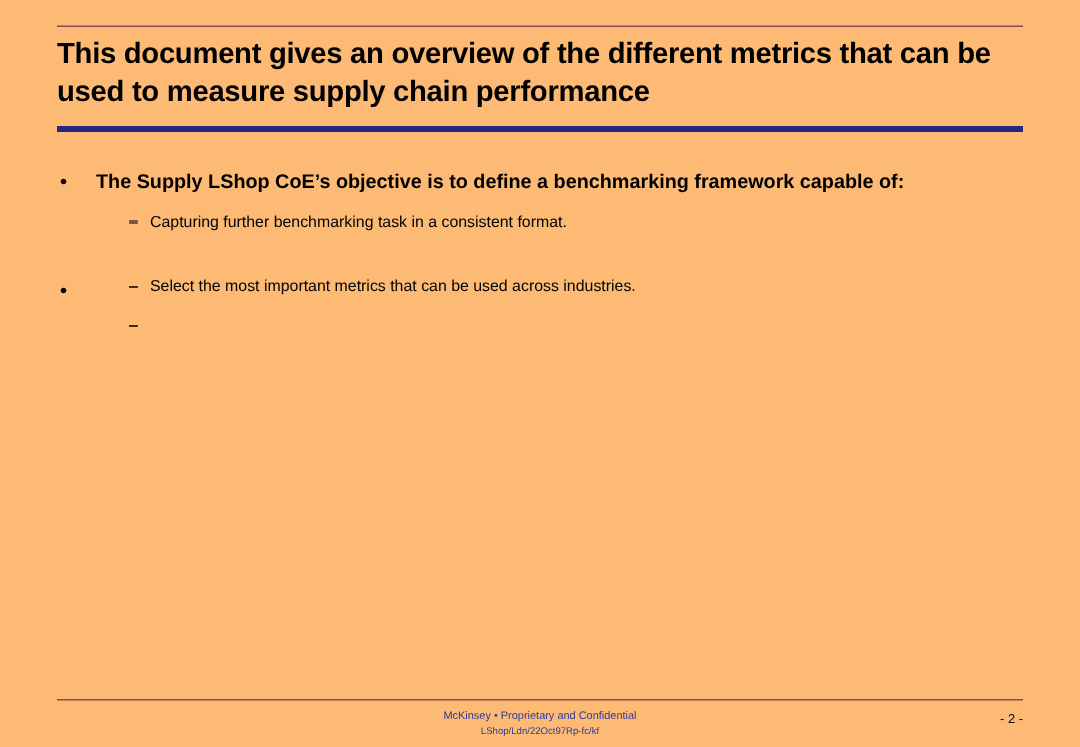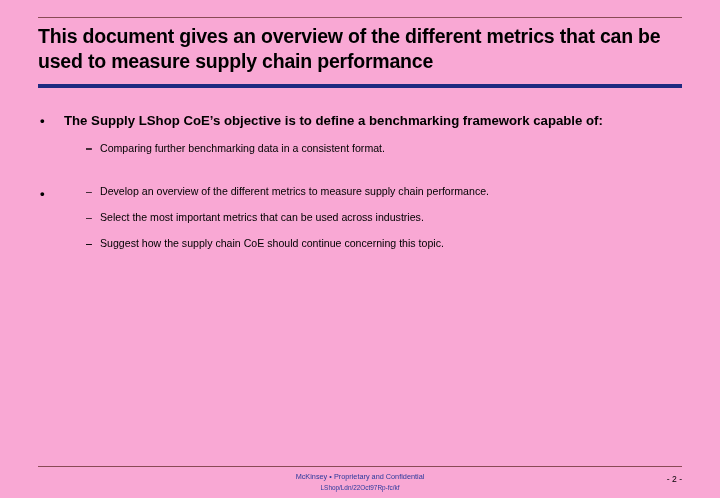--- a/index.html
+++ b/index.html
@@ -12,21 +12,21 @@
     background: #ffffff;
     font-family: "Liberation Sans", sans-serif;
     color: #000000;
     overflow: hidden;
   }
   .slide {
     position: relative;
     width: 720px;
     height: 498px;
     box-sizing: border-box;
-    background: #f9a8d4;
+    background: #fdba74;
   }
 
   
   .top-rule {
     position: absolute;
     left: 38px;
     top: 17px;
     width: 644px;
     height: 1px;
     background: #8a4a55;
@@ -146,44 +146,42 @@
       <span class="bullet">•</span>
       <span>The Supply LShop CoE’s objective is to define a benchmarking framework capable of:</span>
     </div>
 
     <div class="l2 gap-sm">
       <span class="dash">–</span>
     </div>
 
     <div class="l2">
       <span class="dash">–</span>
-      <span>Comparing further benchmarking data in a consistent format.</span>
+      <span>Capturing further benchmarking task in a consistent format.</span>
     </div>
 
     <div class="l1 gap-lg">
       <span class="bullet">•</span>
     </div>
 
     <div class="l2 gap-sm">
       <span class="dash">–</span>
-      <span>Develop an overview of the different metrics to measure supply chain performance.</span>
     </div>
 
     <div class="l2">
       <span class="dash">–</span>
       <span>Select the most important metrics that can be used across industries.</span>
     </div>
 
     <div class="l2">
       <span class="dash">–</span>
     </div>
 
     <div class="l2">
       <span class="dash">–</span>
-      <span>Suggest how the supply chain CoE should continue concerning this topic.</span>
     </div>
 
   </div>
 
   <div class="footer-rule"></div>
 
   <div class="footer-center">
     <div>McKinsey  •  Proprietary and Confidential</div>
     <div class="line2">LShop/Ldn/22Oct97Rp-fc/kf</div>
   </div>

